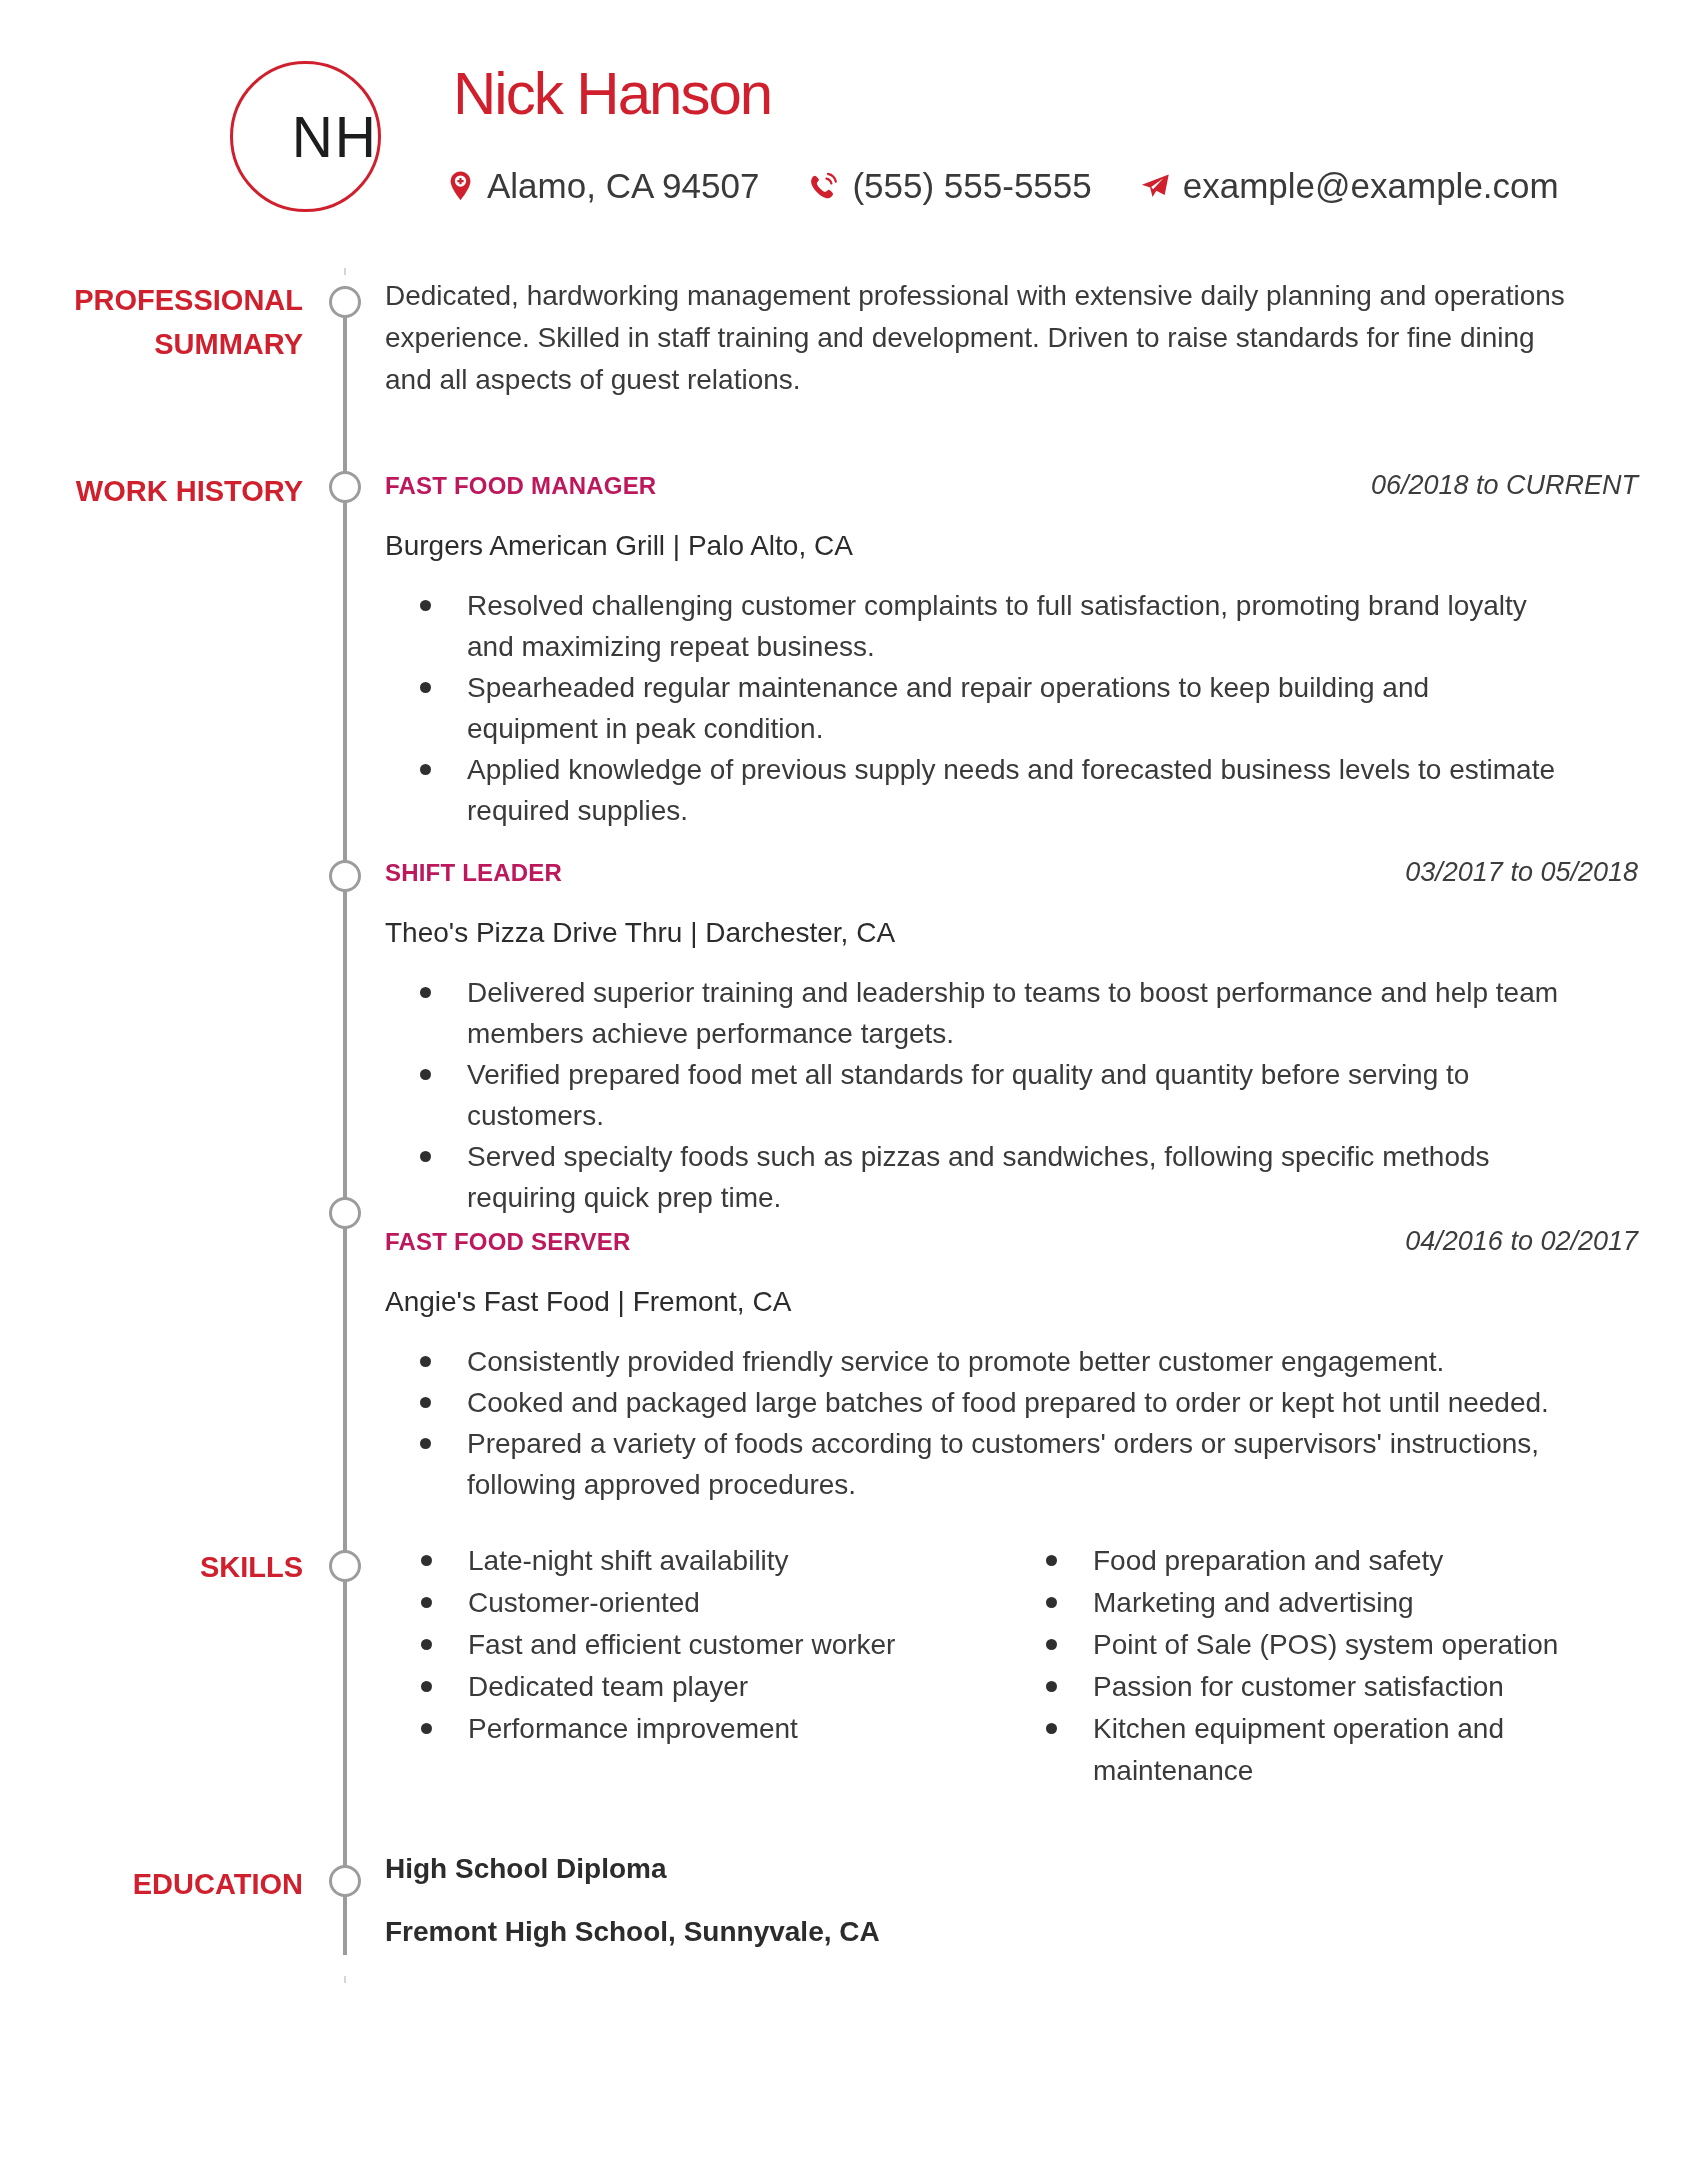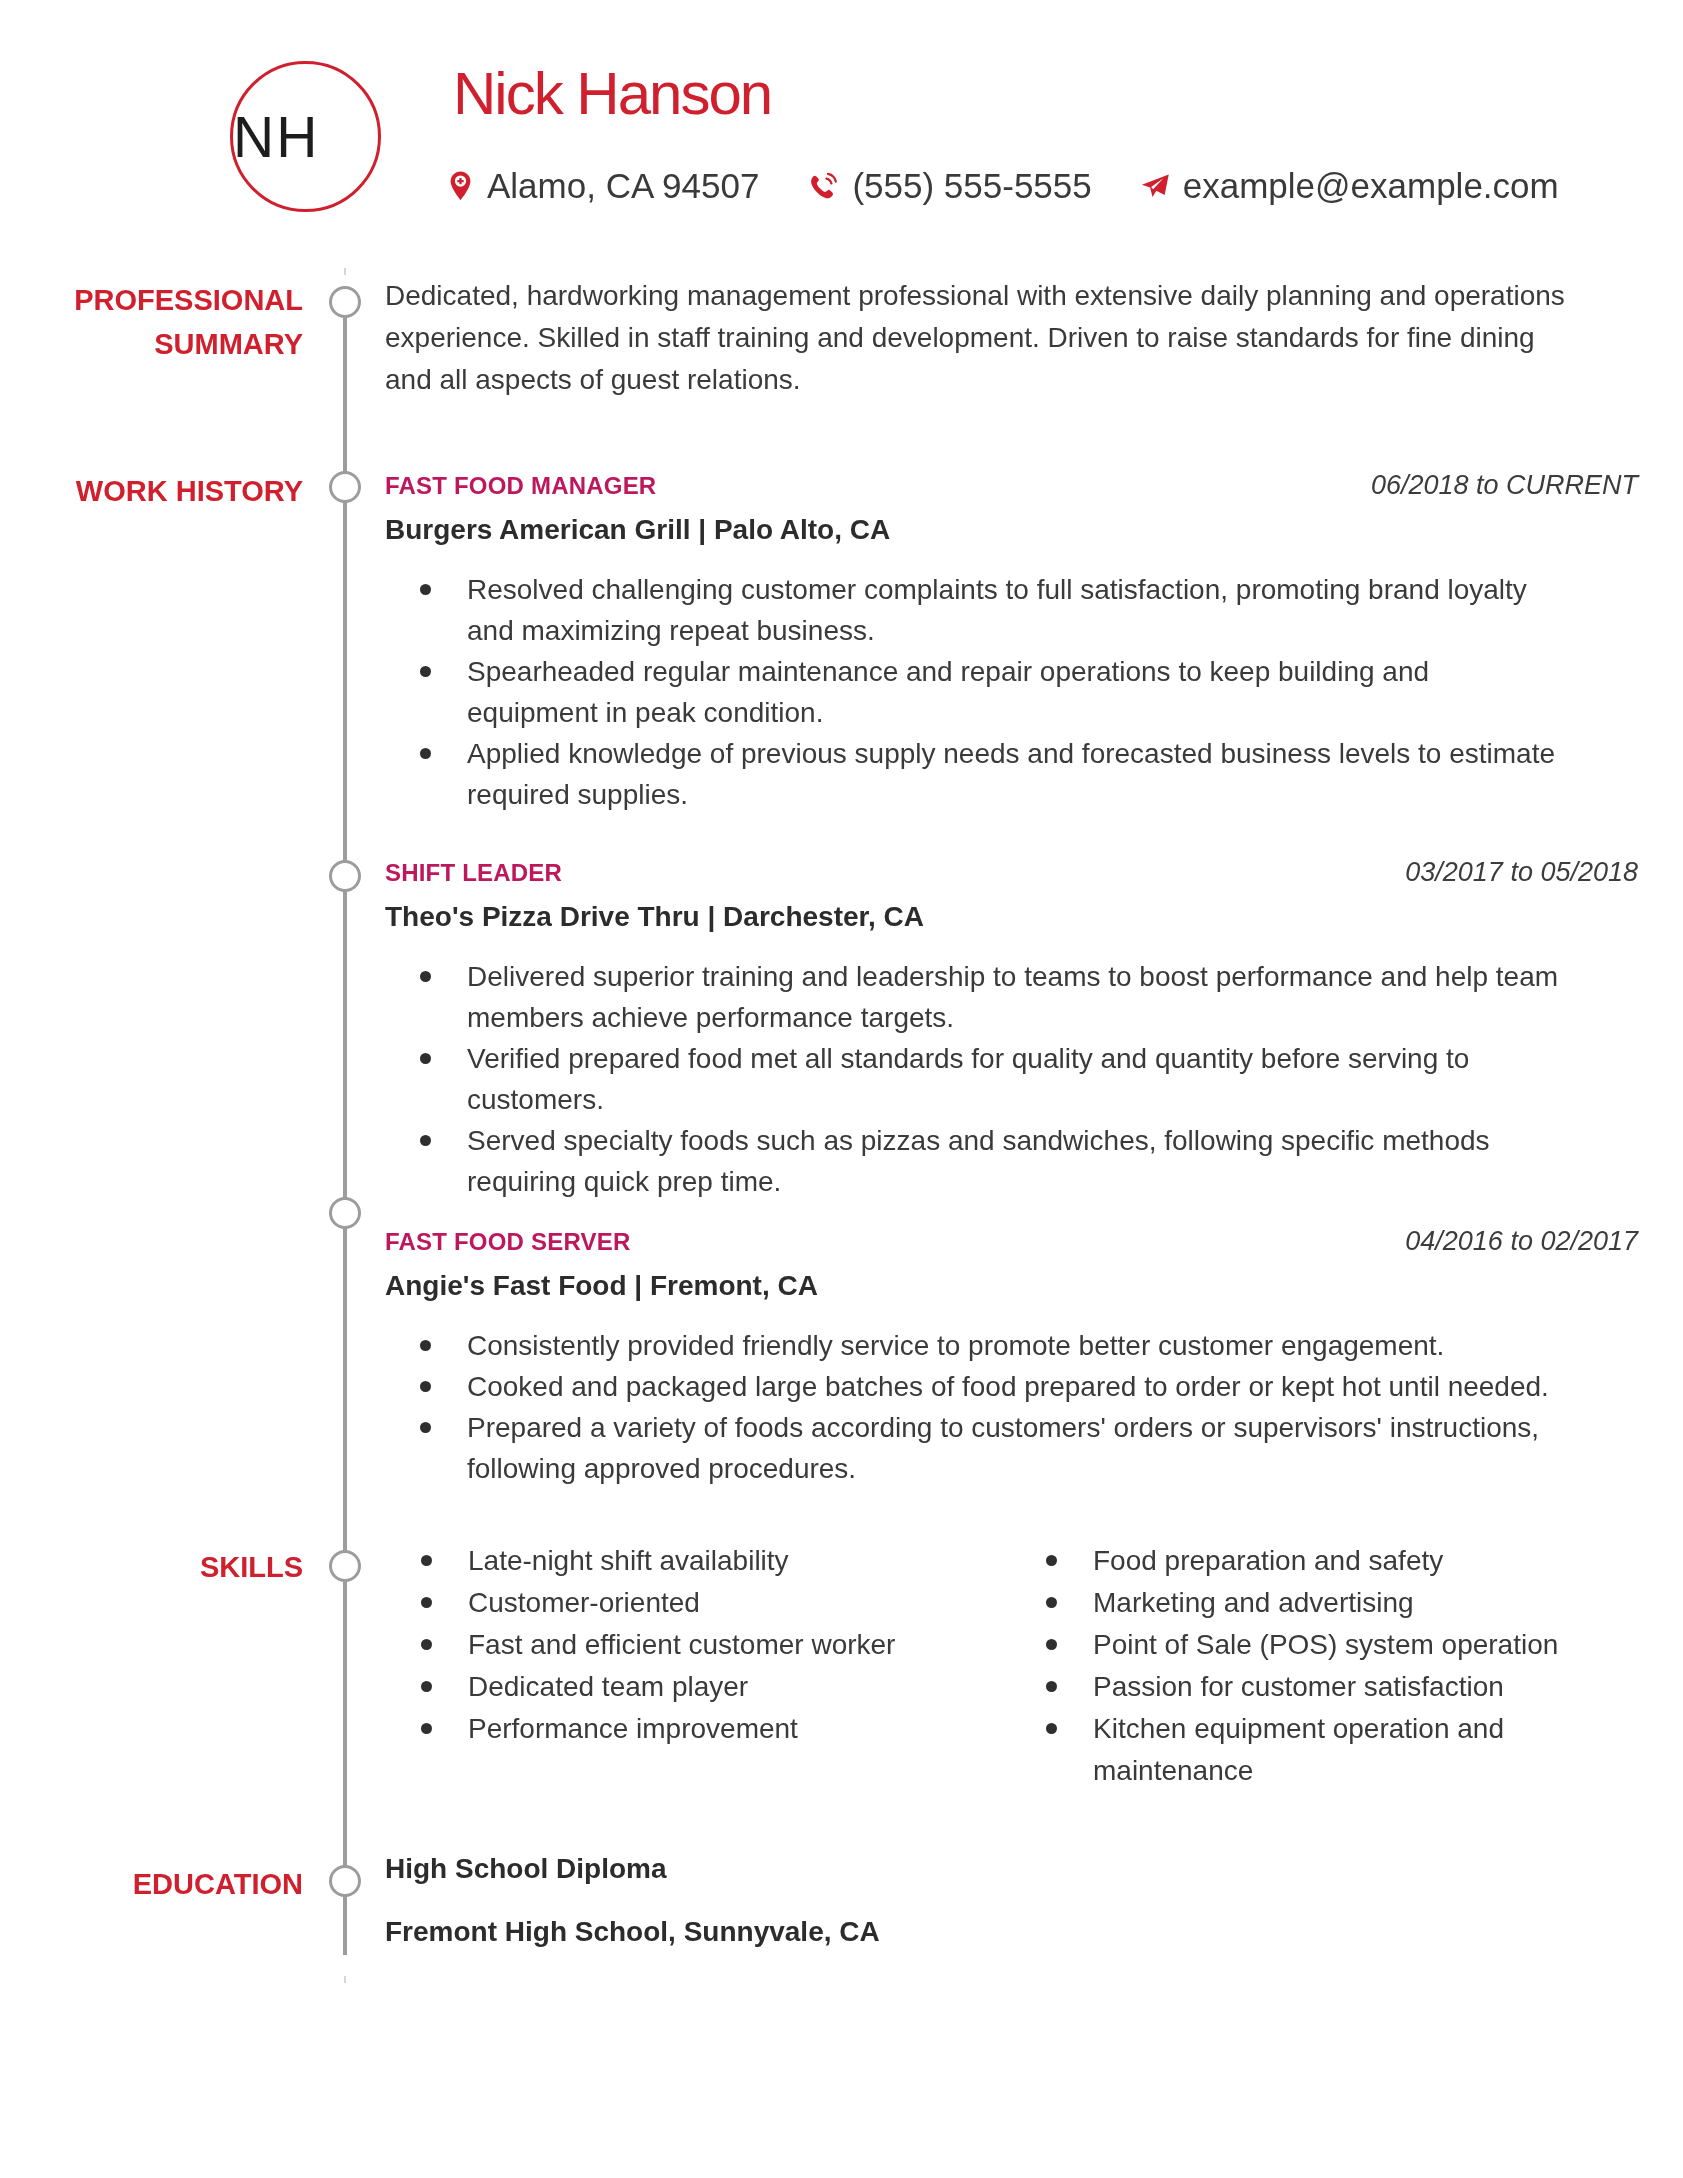--- a/index.html
+++ b/index.html
@@ -10,21 +10,21 @@
     font-family:"Liberation Sans", sans-serif;
     color:#3a3a3a;
     overflow:hidden;
   }
 
   
   .monogram{
     position:absolute;left:230px;top:61px;
     width:145px;height:145px;border-radius:50%;
     border:3px solid #d0202e;background:#fff;
-    display:flex;align-items:center;justify-content:flex-start;
+    display:flex;align-items:center;justify-content:flex-end;
     font-size:57px;letter-spacing:2px;color:#1d1d1d;font-weight:400;
   }
   .name{
     position:absolute;left:453px;top:44px;
     font-size:60px;line-height:99px;font-weight:500;
     color:#d0202e;letter-spacing:-2px;white-space:nowrap;
   }
   .contact{
     position:absolute;left:447px;top:166px;
     display:flex;align-items:center;gap:48px;
@@ -70,21 +70,21 @@
   }
 
   .work-section{position:absolute;left:385px;top:469px;width:1253px;}
   .job{position:absolute;left:0;width:1253px;}
   .job:nth-of-type(1){top:0;}
   .job:nth-of-type(2){top:387px;}
   .job:nth-of-type(3){top:756px;}
   .job-header{display:flex;justify-content:space-between;align-items:baseline;}
   .job-title{color:#be185d;font-weight:bold;font-size:24px;line-height:34px;letter-spacing:0.2px;}
   .job-dates{font-style:italic;font-size:27px;color:#3c3c3c;}
-  .company{margin-top:10px;font-weight:bold;font-size:28px;line-height:34px;color:#2c2c2c;}
+  .company{margin-top:26px;font-weight:normal;font-size:28px;line-height:34px;color:#2c2c2c;}
 
   ul.bullets{margin:22px 0 0 0;padding:0;list-style:none;width:1178px;}
   ul.bullets li{
     position:relative;padding-left:82px;
     font-size:28px;line-height:41px;color:#3a3a3a;
   }
   ul.bullets li .dot{
     position:absolute;left:35px;top:15px;width:11px;height:11px;
     border-radius:50%;background:#2f2f2f;
   }

